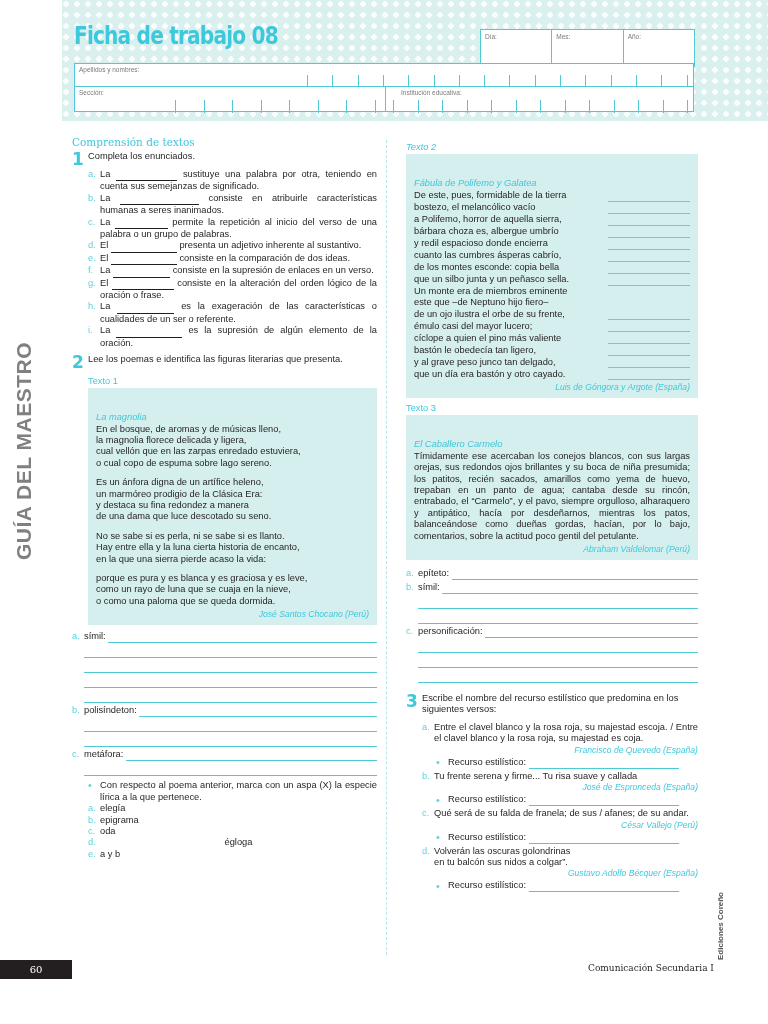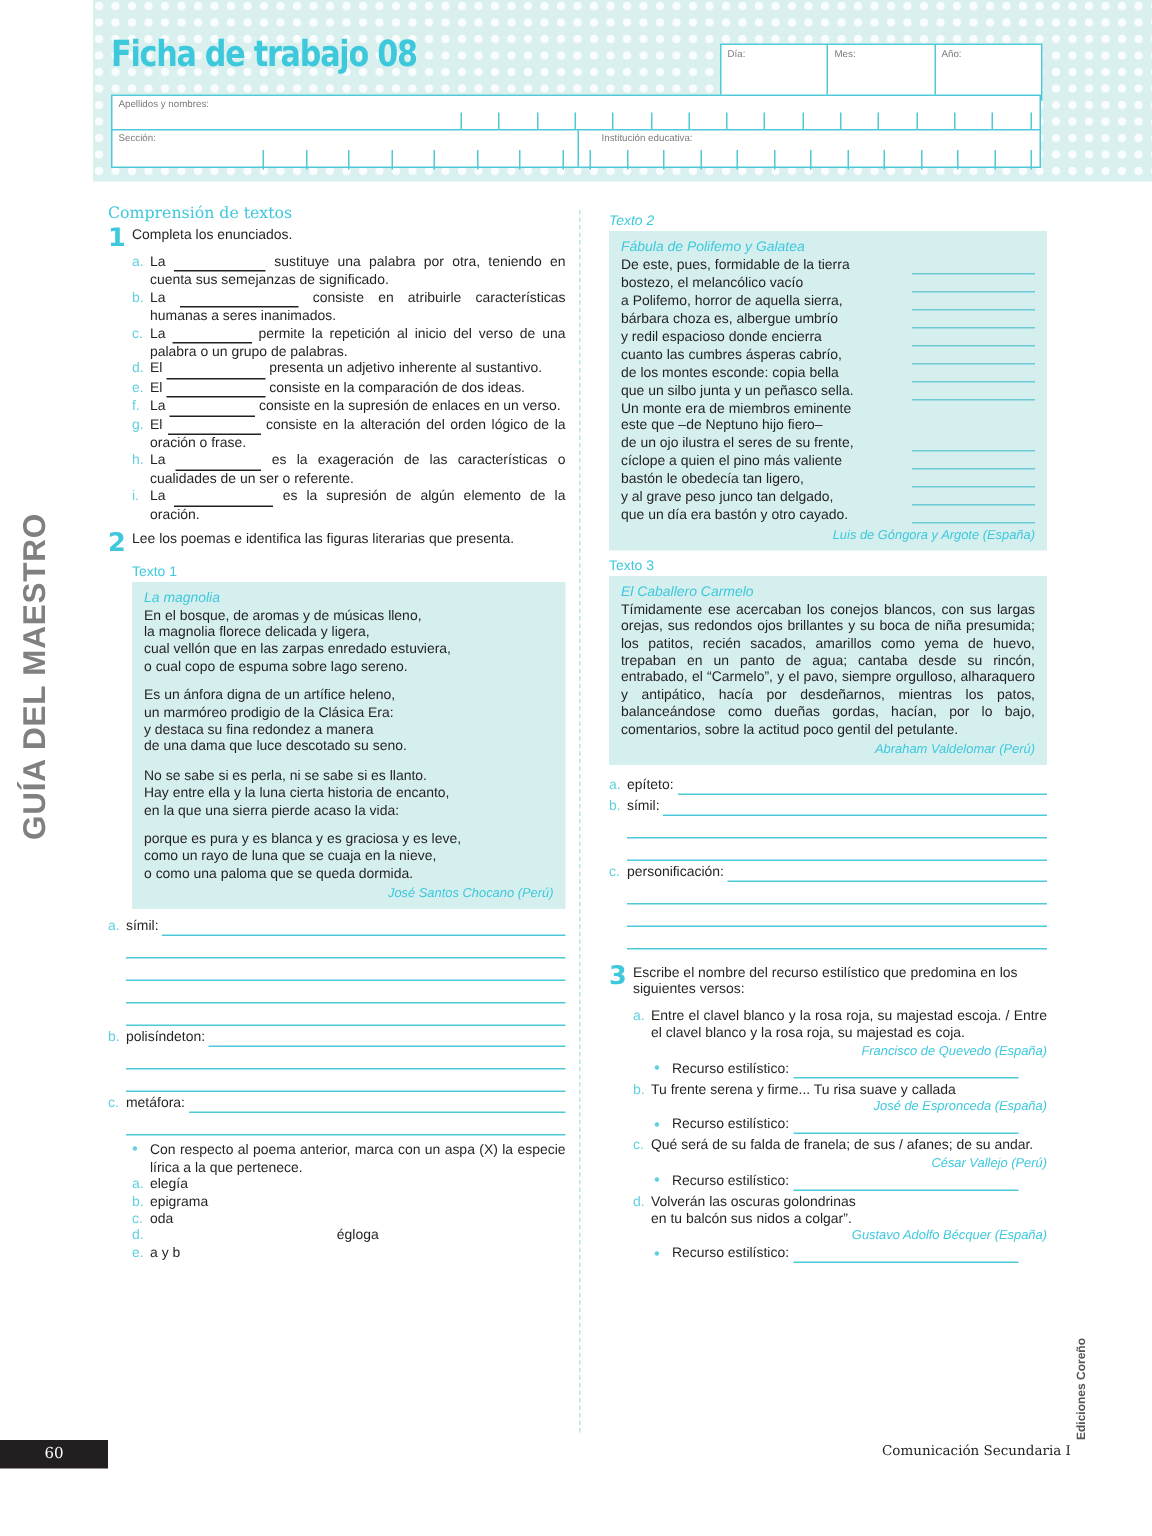--- a/index.html
+++ b/index.html
@@ -106,21 +106,21 @@
 
   .subtitle{font-size:9.3px;color:#3ec8dc;margin:5px 0 2px 16px;}
   .subtitle.nomargin{margin-left:0;}
 
   .poembox{
     background:#d5efee;padding:5px 8px 6px 8px;margin-left:16px;
     position:relative;box-sizing:border-box;
   }
   .poembox.full{margin-left:0;}
   .poemtitle{
-    font-size:9.3px;color:#3ec8dc;font-style:italic;line-height:11.5px;
+    font-size:9.3px;color:#3ec8dc;font-style:italic;line-height:11.5px;margin-top:19px;
   }
   .poemline{font-size:9.3px;line-height:11.4px;color:#231f20;white-space:pre;}
   .poemgap{height:8px;}
   .author{
     font-size:8.6px;color:#3ec8dc;font-style:italic;text-align:right;margin-top:2px;
   }
   .prose{font-size:9.3px;line-height:11.4px;text-align:justify;color:#231f20;}
 
   
   .ansline{border-bottom:1.3px solid #4ec9d8;height:14px;}
@@ -400,21 +400,26 @@
             <div class="poemline" style="flex: 0 0 auto;">Un monte era de miembros eminente</div>
             <div style="flex: 1 1 0%;"></div>
             <div style="width: 82px; flex: 0 0 auto; height: 11px;"></div>
           </div>
           <div style="position: relative; display: flex; align-items: flex-end;">
             <div class="poemline" style="flex: 0 0 auto;">este que –de Neptuno hijo fiero–</div>
             <div style="flex: 1 1 0%;"></div>
             <div style="width: 82px; flex: 0 0 auto; height: 11px;"></div>
           </div>
           <div style="position: relative; display: flex; align-items: flex-end;">
-            <div class="poemline" style="flex: 0 0 auto;">de un ojo ilustra el seres de su frente,</div>
+            <div class="poemline" style="flex: 0 0 auto;">de un ojo ilustra el orbe de su frente,</div>
+            <div style="flex: 1 1 0%;"></div>
+            <div style="width: 82px; flex: 0 0 auto; height: 11px; border-bottom: 1.5px solid rgb(110, 203, 214);"></div>
+          </div>
+          <div style="position: relative; display: flex; align-items: flex-end;">
+            <div class="poemline" style="flex: 0 0 auto;">émulo casi del mayor lucero;</div>
             <div style="flex: 1 1 0%;"></div>
             <div style="width: 82px; flex: 0 0 auto; height: 11px; border-bottom: 1.5px solid rgb(110, 203, 214);"></div>
           </div>
           <div style="position: relative; display: flex; align-items: flex-end;">
             <div class="poemline" style="flex: 0 0 auto;">cíclope a quien el pino más valiente</div>
             <div style="flex: 1 1 0%;"></div>
             <div style="width: 82px; flex: 0 0 auto; height: 11px; border-bottom: 1.5px solid rgb(110, 203, 214);"></div>
           </div>
           <div style="position: relative; display: flex; align-items: flex-end;">
             <div class="poemline" style="flex: 0 0 auto;">bastón le obedecía tan ligero,</div>

